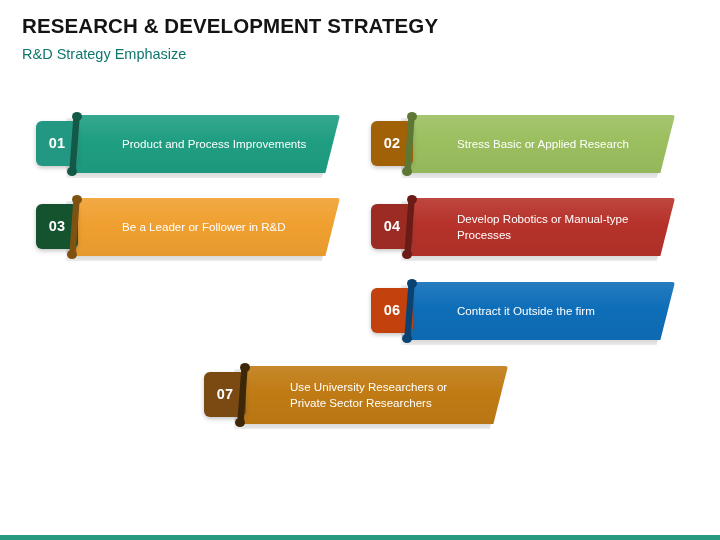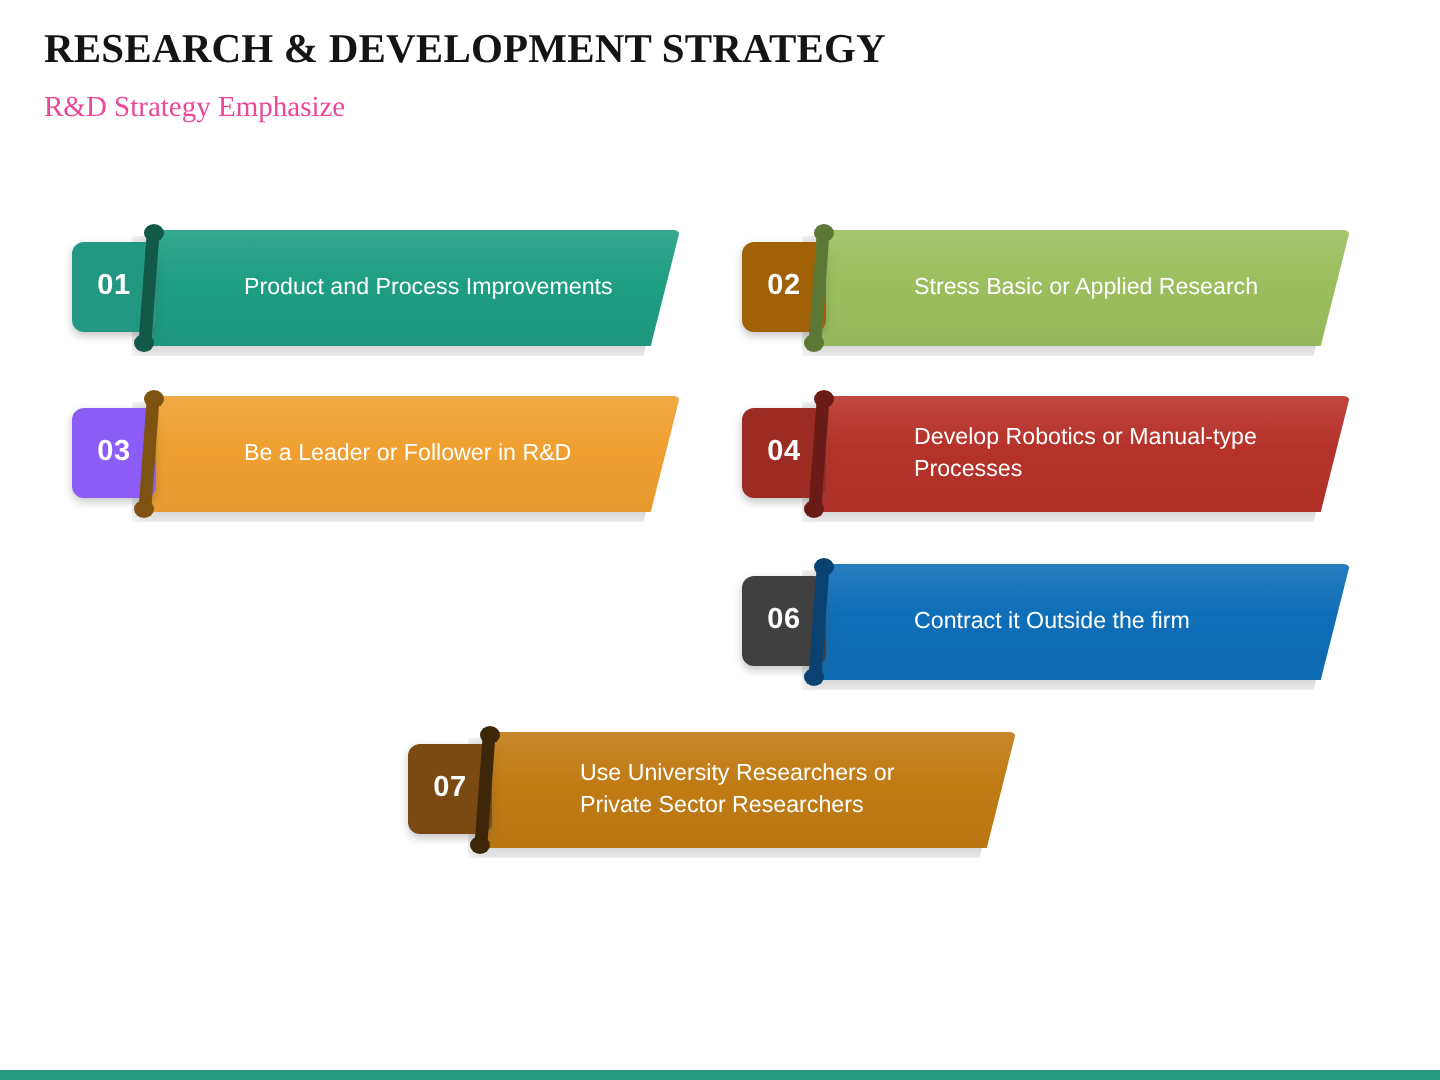--- a/index.html
+++ b/index.html
@@ -14,35 +14,34 @@
     overflow: hidden;
     position: relative;
   }
 
   
   #header {
     position: absolute;
     left: 22px;
     top: 14px;
     width: 660px;
-    font-family: Liberation Serif, serif;
   }
   #slide-title {
     font-size: 20.5px;
     font-weight: bold;
     color: #141414;
     letter-spacing: 0.1px;
     line-height: 1.15;
     white-space: nowrap;
   }
   #slide-subtitle {
     margin-top: 8px;
     font-size: 14.5px;
     font-weight: normal;
-    color: #ec4899;
+    color: #0f766e;
     line-height: 1.2;
   }
 
   
   #ribbons {
     position: absolute;
     left: 0;
     top: 0;
     width: 720px;
     height: 540px;
@@ -192,21 +191,21 @@
       <div class="ribbon-fold" style="background: rgb(93, 119, 52);"></div>
       <div class="fold-cap top" style="background: rgb(93, 119, 52);"></div>
       <div class="fold-cap bot" style="background: rgb(93, 119, 52);"></div>
       <div class="ribbon-label">
         <div class="line">Stress Basic or Applied Research</div>
       </div>
     </div>
     <div class="ribbon" style="left: 28px; top: 196px;">
       <div class="ribbon-shadow"></div>
       <div class="ribbon-body" style="background: rgb(240, 160, 48);"></div>
-      <div class="ribbon-badge" style="background: #8b5cf6;">
+      <div class="ribbon-badge" style="background: #14532d;">
         <span class="num">03</span>
       </div>
       <div class="ribbon-fold" style="background: rgb(126, 82, 16);"></div>
       <div class="fold-cap top" style="background: rgb(126, 82, 16);"></div>
       <div class="fold-cap bot" style="background: rgb(126, 82, 16);"></div>
       <div class="ribbon-label">
         <div class="line">Be a Leader or Follower in R&amp;D</div>
       </div>
     </div>
     <div class="ribbon" style="left: 363px; top: 196px;">
@@ -219,21 +218,21 @@
       <div class="fold-cap top" style="background: rgb(107, 27, 22);"></div>
       <div class="fold-cap bot" style="background: rgb(107, 27, 22);"></div>
       <div class="ribbon-label">
         <div class="line">Develop Robotics or Manual-type</div>
         <div class="line">Processes</div>
       </div>
     </div>
     <div class="ribbon" style="left: 363px; top: 280px;">
       <div class="ribbon-shadow"></div>
       <div class="ribbon-body" style="background: rgb(14, 110, 184);"></div>
-      <div class="ribbon-badge" style="background: #404040;">
+      <div class="ribbon-badge" style="background: #c2410c;">
         <span class="num">06</span>
       </div>
       <div class="ribbon-fold" style="background: rgb(10, 66, 114);"></div>
       <div class="fold-cap top" style="background: rgb(10, 66, 114);"></div>
       <div class="fold-cap bot" style="background: rgb(10, 66, 114);"></div>
       <div class="ribbon-label">
         <div class="line">Contract it Outside the firm</div>
       </div>
     </div>
     <div class="ribbon" style="left: 196px; top: 364px;">

